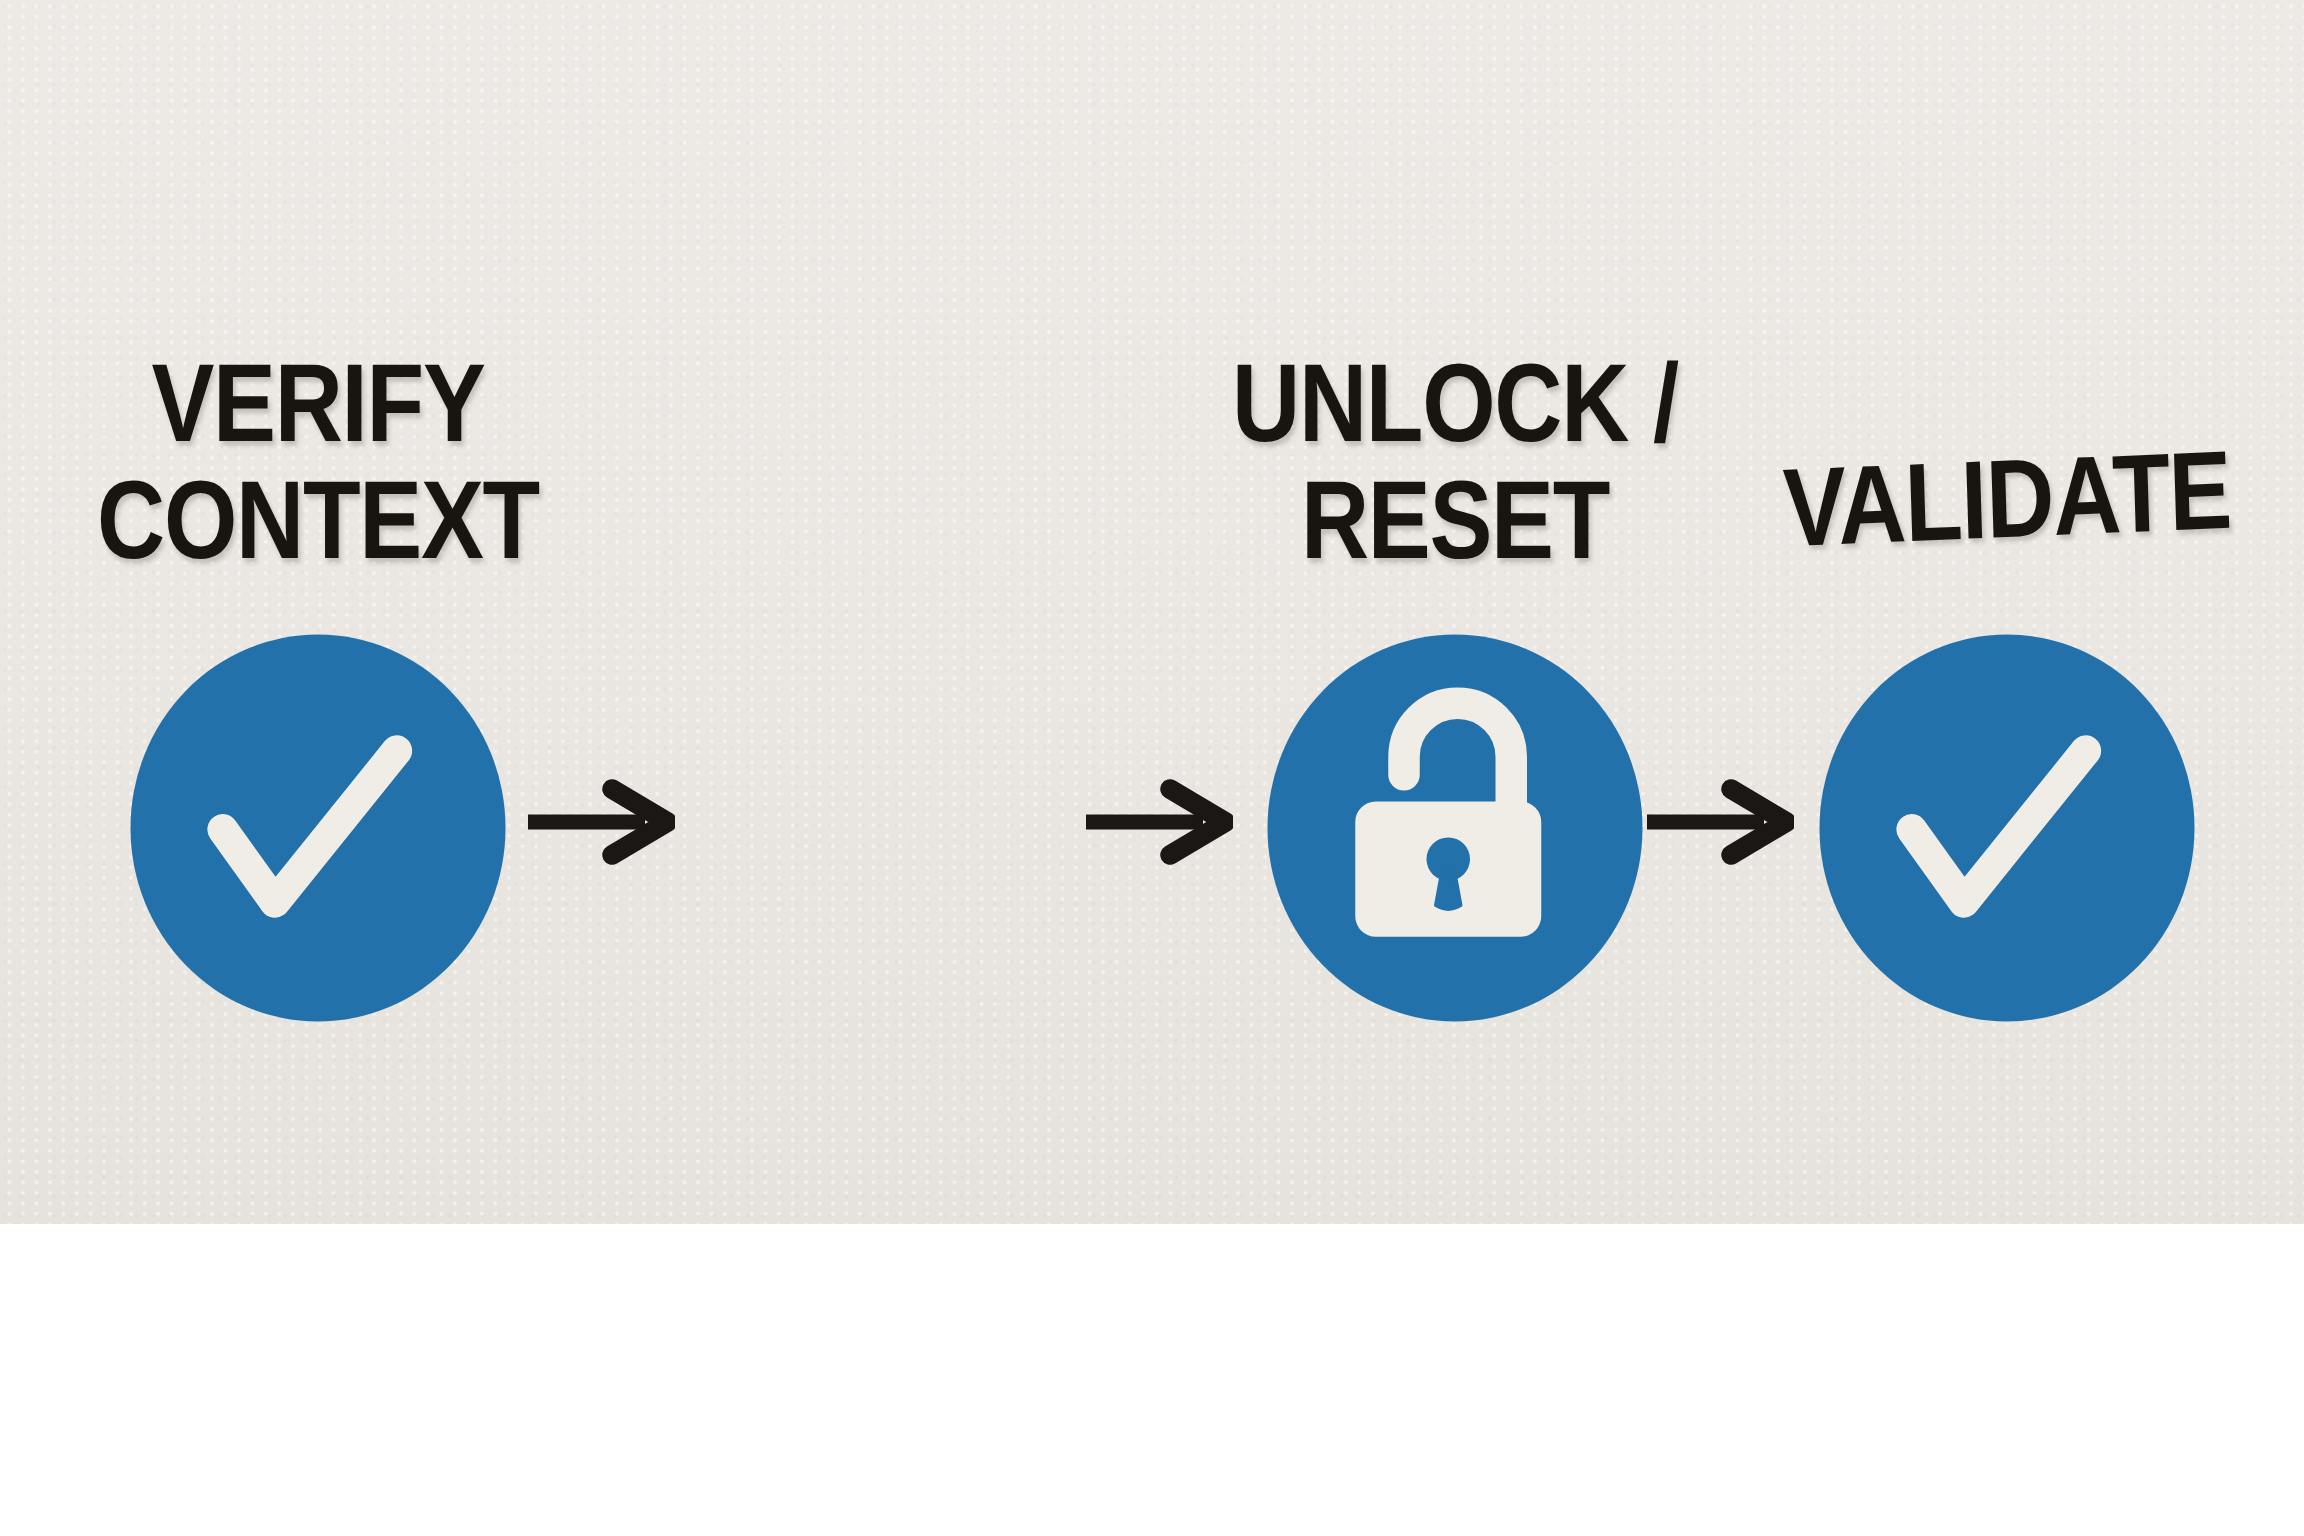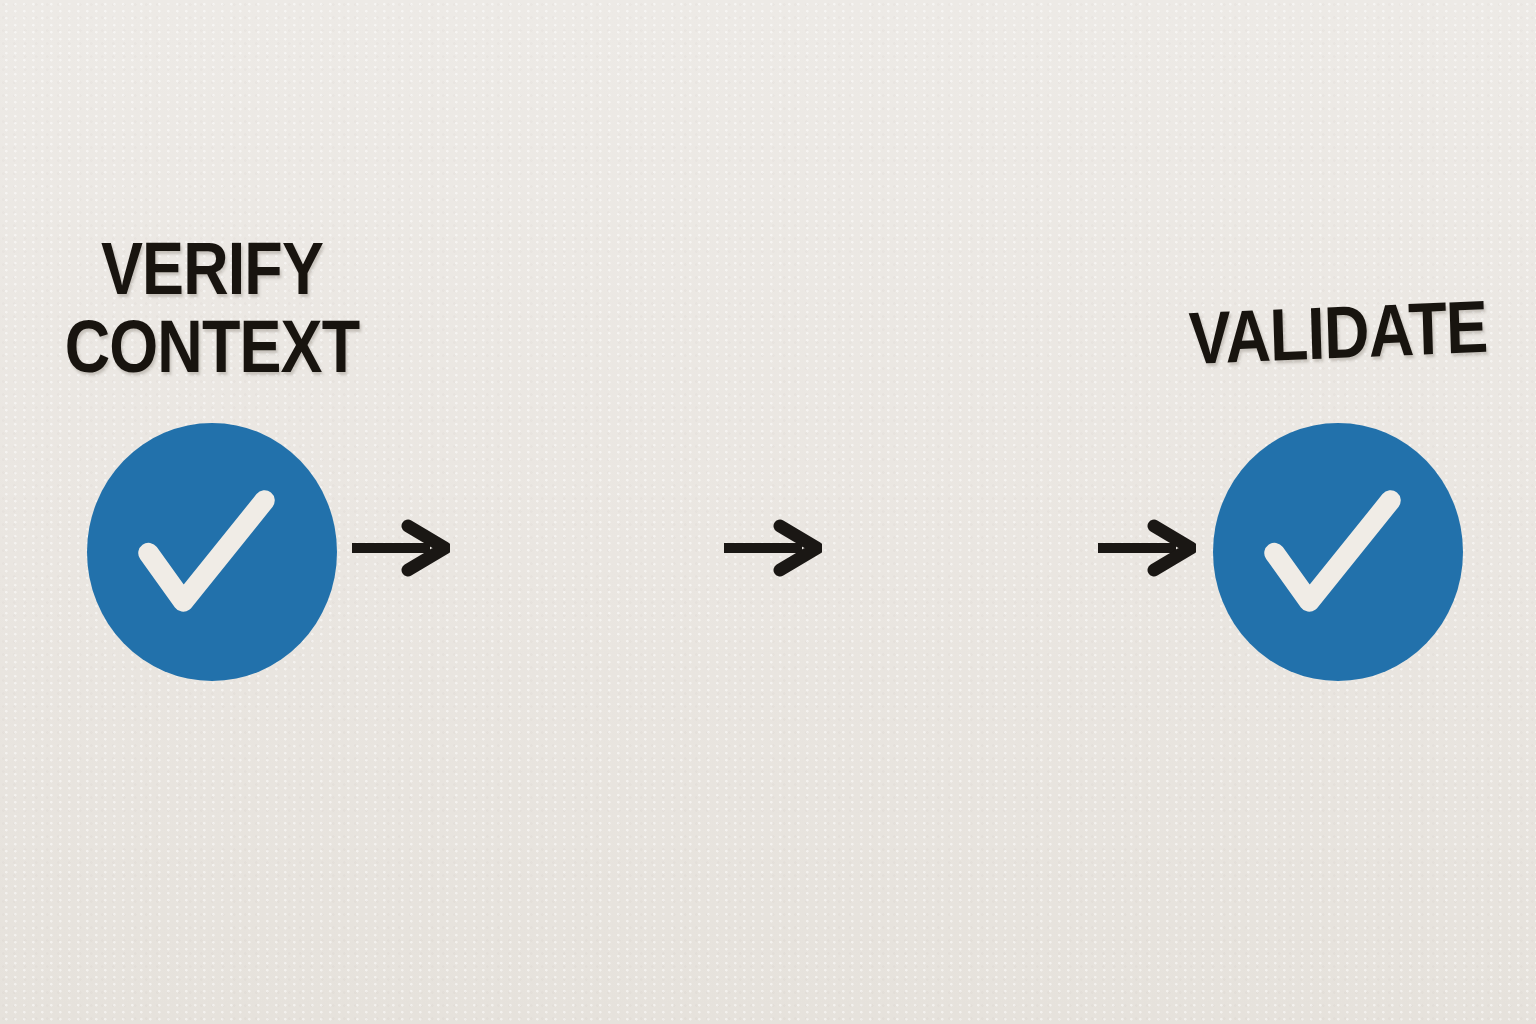--- a/index.html
+++ b/index.html
@@ -3,21 +3,21 @@
 <meta charset="utf-8">
 <style>
   html, body { margin: 0; padding: 0; }
   body {
     width: 1536px; height: 1024px;
     overflow: hidden;
     font-family: "Liberation Sans", "DejaVu Sans", sans-serif;
   }
   .canvas {
     position: relative;
-    width: 1536px; height: 1024px;
+    width: 1536px; height: 816px;
     background-color: #eae6e1;
     background-image:
       radial-gradient(circle at 30% 35%, rgba(120,105,90,0.035) 1px, rgba(0,0,0,0) 1.6px),
       radial-gradient(circle at 70% 60%, rgba(255,255,255,0.5) 1px, rgba(0,0,0,0) 1.6px),
       linear-gradient(180deg, #edeae6 0%, #eae6e1 55%, #e6e2dc 100%);
     background-size: 11px 13px, 9px 7px, 100% 100%;
   }
 
   .step {
     position: absolute;
@@ -99,20 +99,34 @@
   </div>
 
 
   <div class="arrow arrow2">
     <svg viewBox="0 0 100 60">
       <path d="M2 30 H80" fill="none" stroke="#1a1714" stroke-width="10"></path>
       <path d="M58 8 L95 30 L58 52" fill="none" stroke="#1a1714" stroke-width="13" stroke-linecap="round" stroke-linejoin="round"></path>
     </svg>
   </div>
 
+  <section class="step step3">
+    <div class="step-label">
+      <div>UNLOCK /</div>
+      <div>RESET</div>
+    </div>
+    <div class="badge">
+      <svg viewBox="0 0 100 100">
+        <path d="M65 46 V31 A14.3 14.3 0 0 0 36.4 31 V35.8" fill="none" stroke="#f0ece6" stroke-width="8.4" stroke-linecap="round"></path>
+        <rect x="23.4" y="42.9" width="49.6" height="36.1" rx="5.5" fill="#f0ece6"></rect>
+        <circle cx="48.2" cy="58.3" r="5.8" fill="#2271ab"></circle>
+        <path d="M44.9 70.6 L46.7 60.8 H49.7 L51.5 70.6 Q48.2 72.6 44.9 70.6 Z" fill="#2271ab" stroke="#2271ab" stroke-width="1" stroke-linejoin="round"></path>
+      </svg>
+    </div>
+  </section>
 
   <div class="arrow arrow3">
     <svg viewBox="0 0 100 60">
       <path d="M2 30 H80" fill="none" stroke="#1a1714" stroke-width="10"></path>
       <path d="M58 8 L95 30 L58 52" fill="none" stroke="#1a1714" stroke-width="13" stroke-linecap="round" stroke-linejoin="round"></path>
     </svg>
   </div>
 
   <section class="step step4">
     <div class="step-label">

